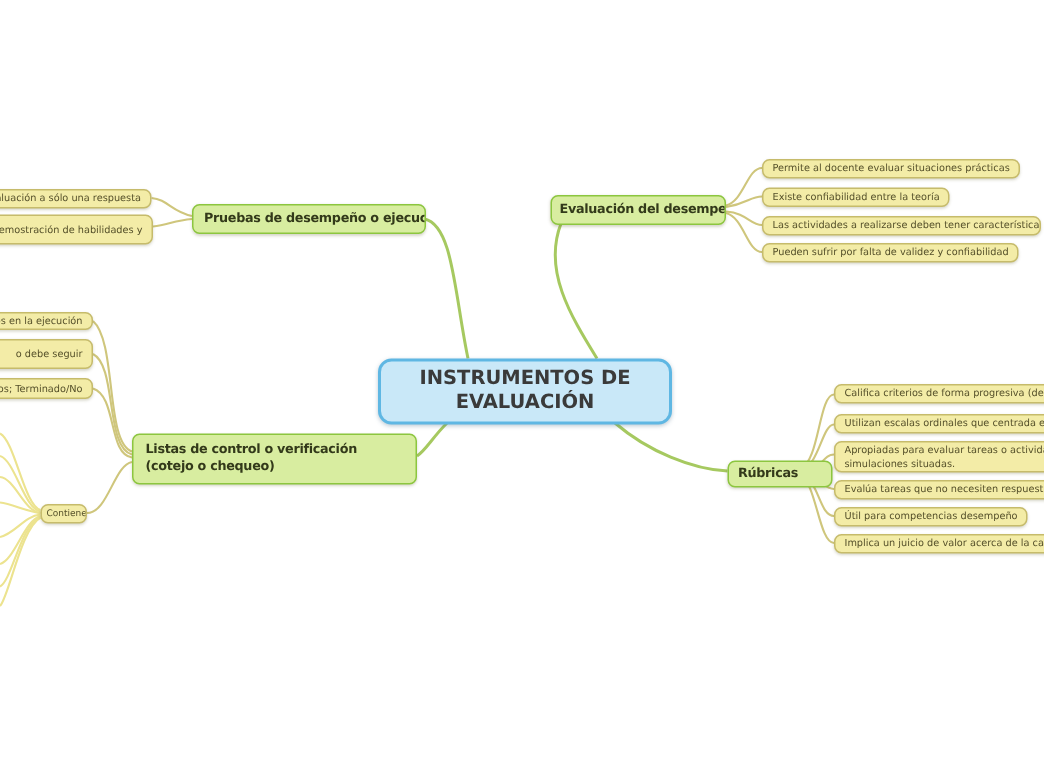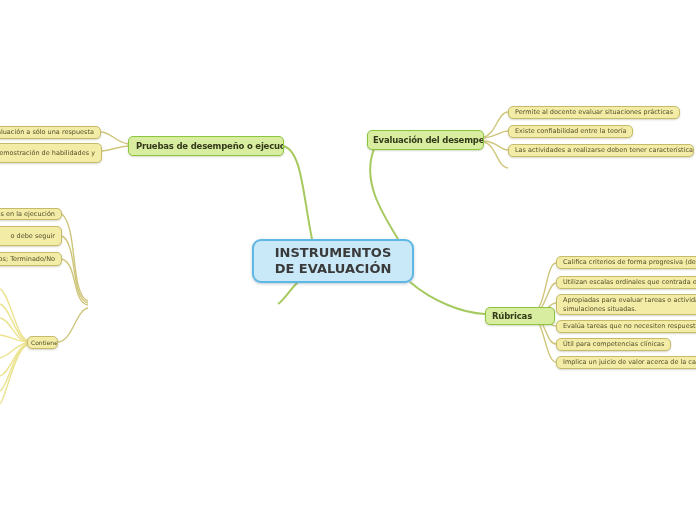--- a/index.html
+++ b/index.html
@@ -71,38 +71,40 @@
       <path d="M27,341 C16,339 10,307 0,304"></path>
       <path d="M27,342 C16,341 10,319 0,318"></path>
       <path d="M27,342 C18,341 8,336 0,335"></path>
       <path d="M27,343 C16,344 10,356 0,358"></path>
       <path d="M27,344 C16,347 10,373 0,376"></path>
       <path d="M27,345 C14,349 8,387 0,391"></path>
       <path d="M27,345 C14,352 6,398 0,404"></path>
     </g>
   </svg>
 
-  <div class="node node-blue" style="left:252px;top:239px;width:162px;height:44px;padding:5px 14px;">INSTRUMENTOS DE EVALUACIÓN</div>
+  <div class="node node-blue" style="left:252px;top:239px;width:196px;height:44px;padding:5px 14px;">INSTRUMENTOS DE EVALUACIÓN</div>
 
   <div class="node node-green" style="left:128px;top:136px;width:156px;height:20px;">Pruebas de desempeño o ejecución</div>
   <div class="node node-yellow cut-left" style="left:-80px;top:126px;width:181px;height:13px;">ar la evaluación a sólo una respuesta</div>
   <div class="node node-yellow cut-left" style="left:-80px;top:143px;width:182px;height:20px;">la demostración de habilidades y</div>
 
   <div class="node node-green" style="left:367px;top:130px;width:117px;height:20px;padding:3px 5px;">Evaluación del desempeño</div>
   <div class="node node-yellow" style="left:508px;top:106px;max-width:186px;height:13px;">Permite al docente evaluar situaciones prácticas</div>
   <div class="node node-yellow" style="left:508px;top:125px;max-width:186px;height:13px;">Existe confiabilidad entre la teoría</div>
   <div class="node node-yellow" style="left:508px;top:144px;max-width:186px;height:13px;">Las actividades a realizarse deben tener características similares</div>
+  <div class="node node-yellow" style="left:508px;top:162px;max-width:186px;height:13px;">Pueden sufrir por falta de validez y confiabilidad</div>
 
+  <div class="node node-green wrap" style="left:88px;top:289px;width:190px;height:34px;padding:4px 8px;">Listas de control o verificación (cotejo o chequeo)</div>
   <div class="node node-yellow cut-left" style="left:-60px;top:208px;width:122px;height:12px;">ientos en la ejecución</div>
   <div class="node node-yellow cut-left" style="left:-60px;top:226px;width:122px;height:20px;">o debe seguir</div>
   <div class="node node-yellow cut-left" style="left:-60px;top:252px;width:122px;height:14px;">os; Terminado/No</div>
   <div class="node node-yellow" style="left:27px;top:336px;width:31px;height:13px;padding:2px 3px;font-size:6px;">Contiene:</div>
 
   <div class="node node-green" style="left:485px;top:307px;width:70px;height:18px;padding:3px 6px;">Rúbricas</div>
   <div class="node node-yellow" style="left:556px;top:256px;width:178px;height:13px;">Califica criterios de forma progresiva (de novato a</div>
   <div class="node node-yellow" style="left:556px;top:276px;width:178px;height:13px;">Utilizan escalas ordinales que centrada en aspectos</div>
   <div class="node node-yellow pre" style="left:556px;top:294px;width:178px;height:21px;">Apropiadas para evaluar tareas o actividades ligad
 simulaciones situadas.</div>
   <div class="node node-yellow" style="left:556px;top:320px;width:178px;height:13px;">Evalúa tareas que no necesiten respuestas correcta</div>
-  <div class="node node-yellow" style="left:556px;top:338px;height:13px;">Útil para competencias clínicas</div>
+  <div class="node node-yellow" style="left:556px;top:338px;height:13px;">Útil para competencias desempeño</div>
   <div class="node node-yellow" style="left:556px;top:356px;width:178px;height:13px;">Implica un juicio de valor acerca de la calidad del tr</div>
 
 </div>
 
 </body></html>

